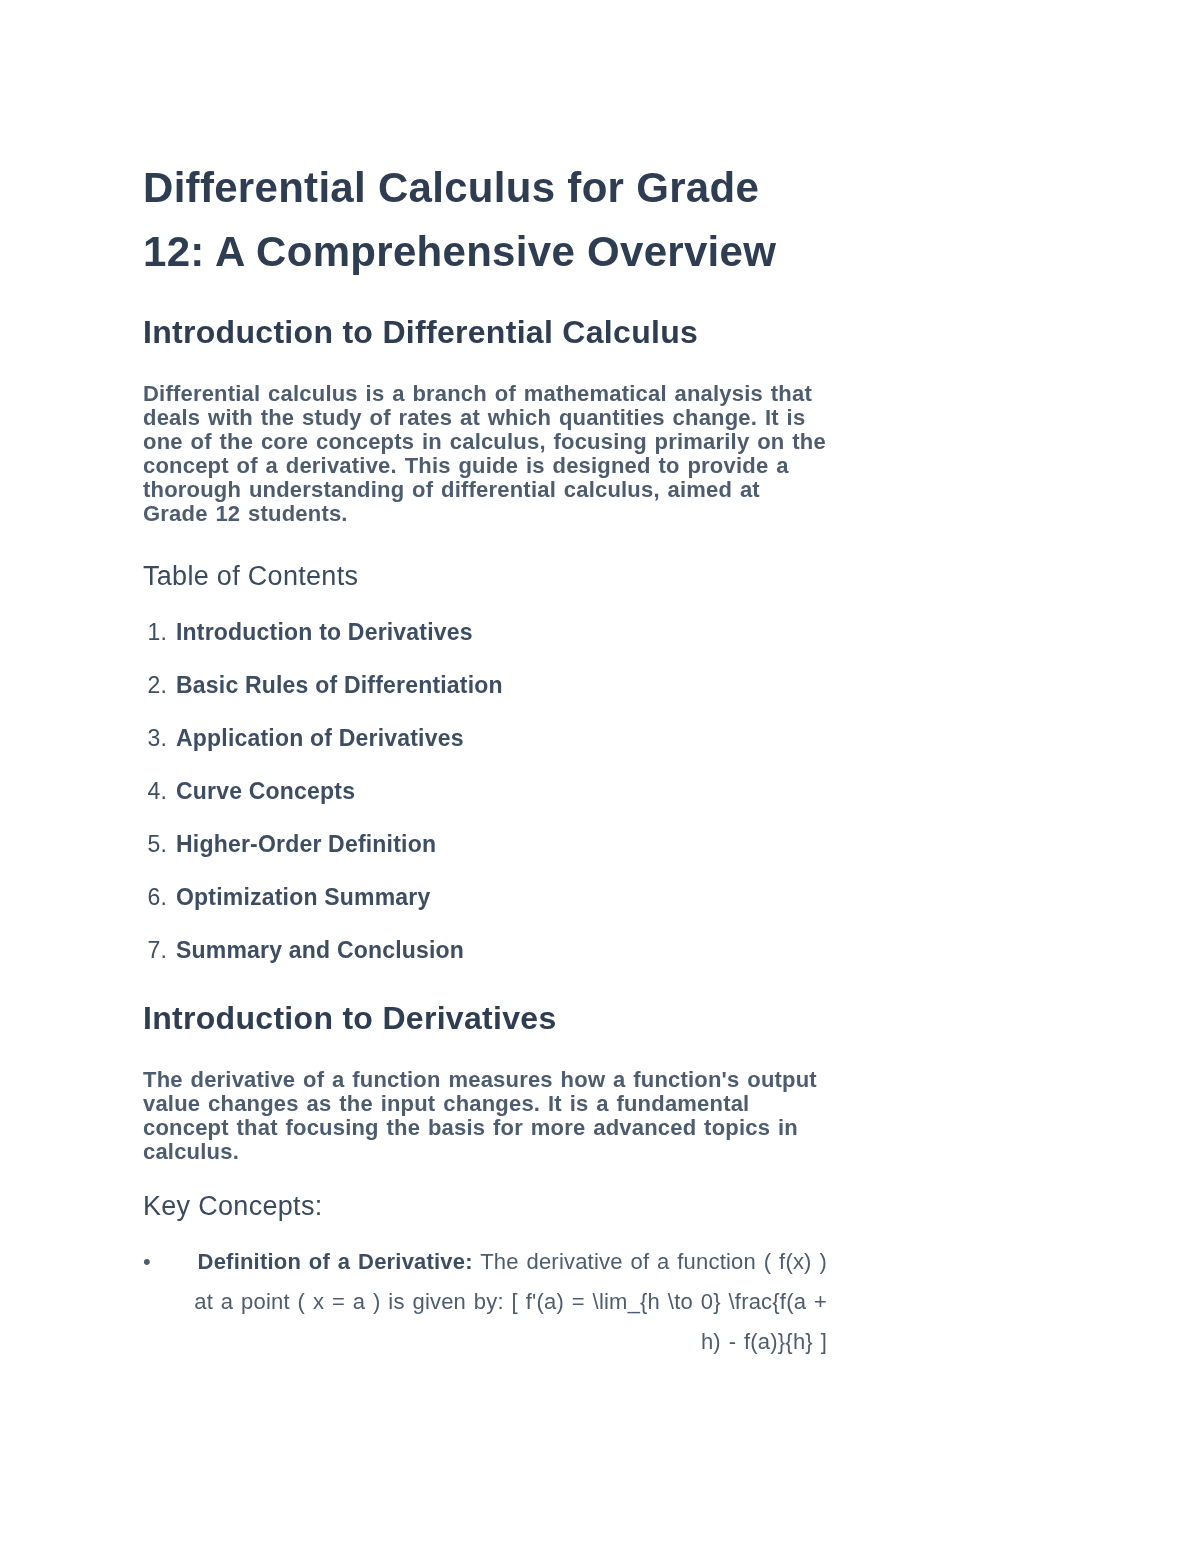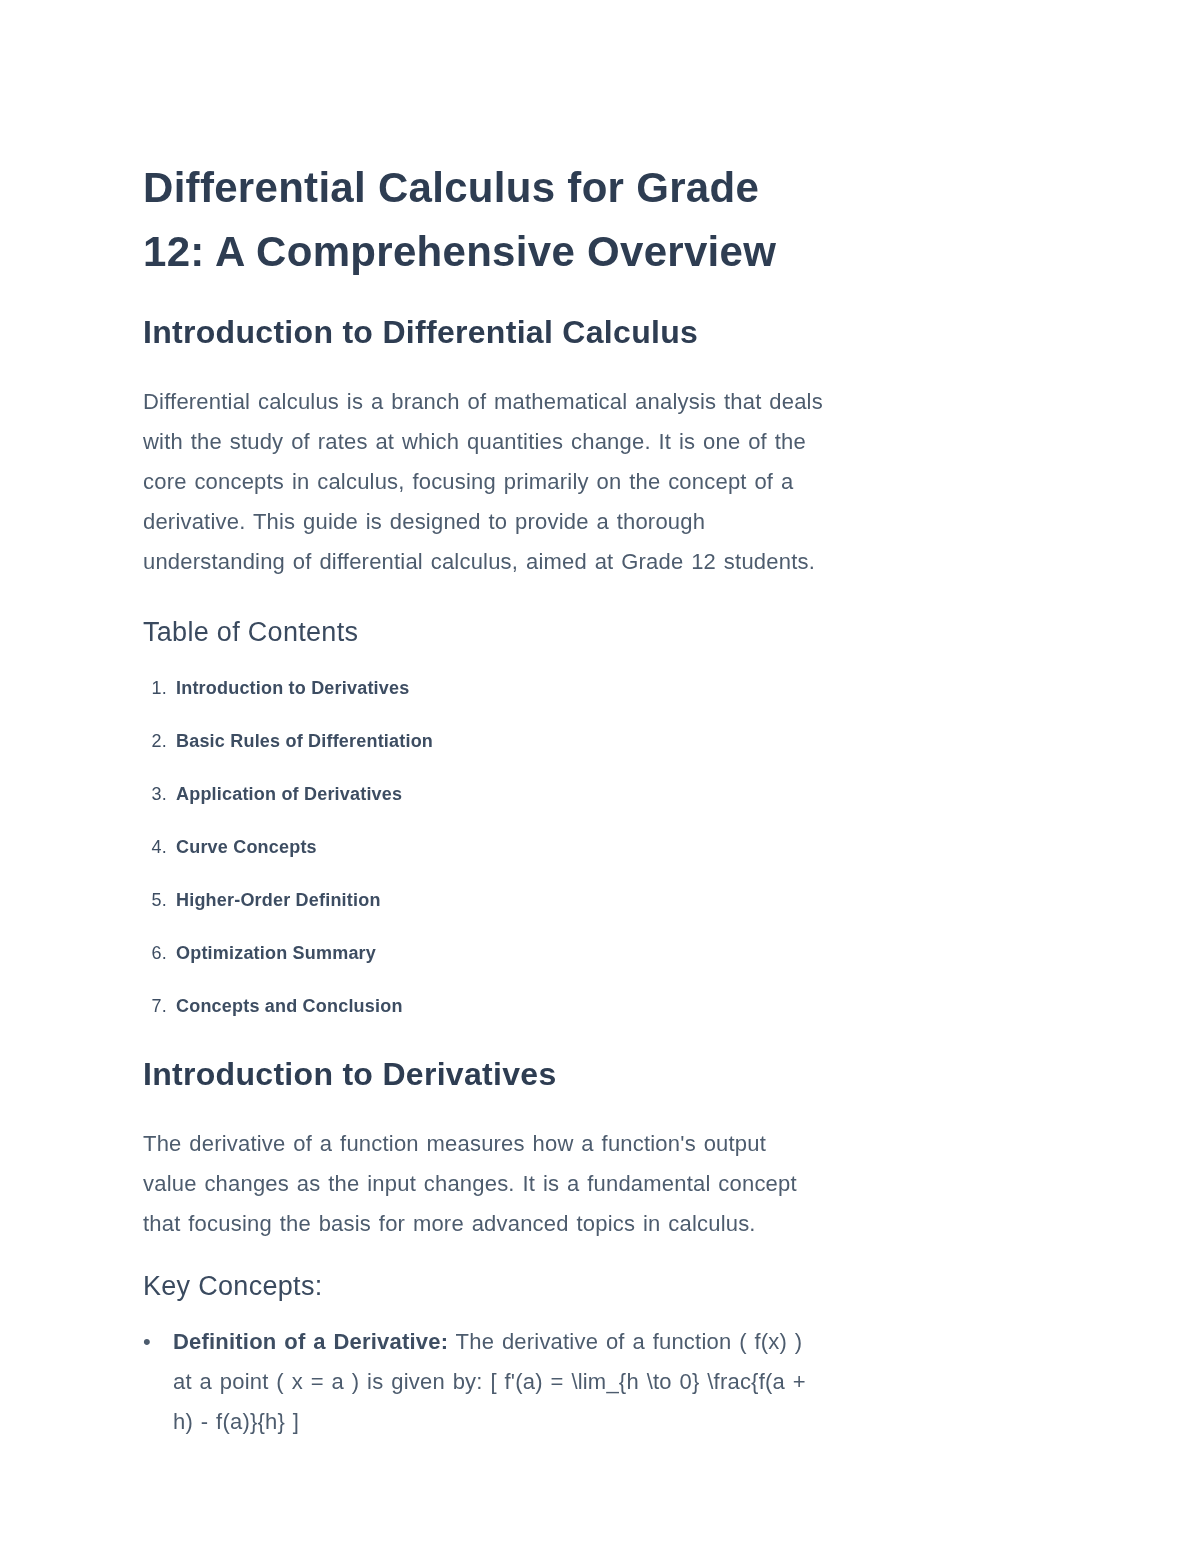--- a/index.html
+++ b/index.html
@@ -45,32 +45,33 @@
     font-size:27px;
     line-height:40px;
     font-weight:500;
     letter-spacing:0.3px;
     color:#3a4a5f;
   }
   h3.key{margin-top:22px;}
   p{
     margin:26px 0 0;
     font-size:22px;
-    line-height:40px;
+    line-height:24px;
     letter-spacing:0.2px;
     word-spacing:1.5px;
     color:var(--body);
+    font-weight:bold;
   }
   ol.toc{
     list-style:none;
     margin:22px 0 0;
     padding:0;
   }
   ol.toc li{
-    font-size:18px;
+    font-size:23px;
     line-height:28px;
     margin-bottom:25px;
     letter-spacing:0.2px;
     color:var(--list_bold);
   }
   .toc-num{
     display:inline-block;
     min-width:24px;
     text-align:right;
     font-weight:400;
@@ -87,21 +88,21 @@
     font-size:22px;
     line-height:40px;
     letter-spacing:0.2px;
     word-spacing:1.5px;
     color:var(--body);
   }
   .bullet{
     flex:0 0 30px;
     width:30px;
   }
-  .kc-text{flex:1;}
+  .kc-text{flex:1;text-align:right;}
   .kc-lead{
     font-weight:700;
     color:var(--list_bold);
   }
 </style>
 </head>
 <body>
 
 <div class="page">
 
@@ -126,21 +127,21 @@
     <li>
       <span class="toc-num">4.</span><span class="toc-label">Curve Concepts</span>
     </li>
     <li>
       <span class="toc-num">5.</span><span class="toc-label">Higher-Order Definition</span>
     </li>
     <li>
       <span class="toc-num">6.</span><span class="toc-label">Optimization Summary</span>
     </li>
     <li>
-      <span class="toc-num">7.</span><span class="toc-label">Concepts and Conclusion</span>
+      <span class="toc-num">7.</span><span class="toc-label">Summary and Conclusion</span>
     </li>
   </ol>
 
   <h2 class="second">Introduction to Derivatives</h2>
 
   <p>The derivative of a function measures how a function's output value changes as the input changes. It is a fundamental concept that focusing the basis for more advanced topics in calculus.</p>
 
   <h3 class="key">Key Concepts:</h3>
 
   <ul class="kc">

